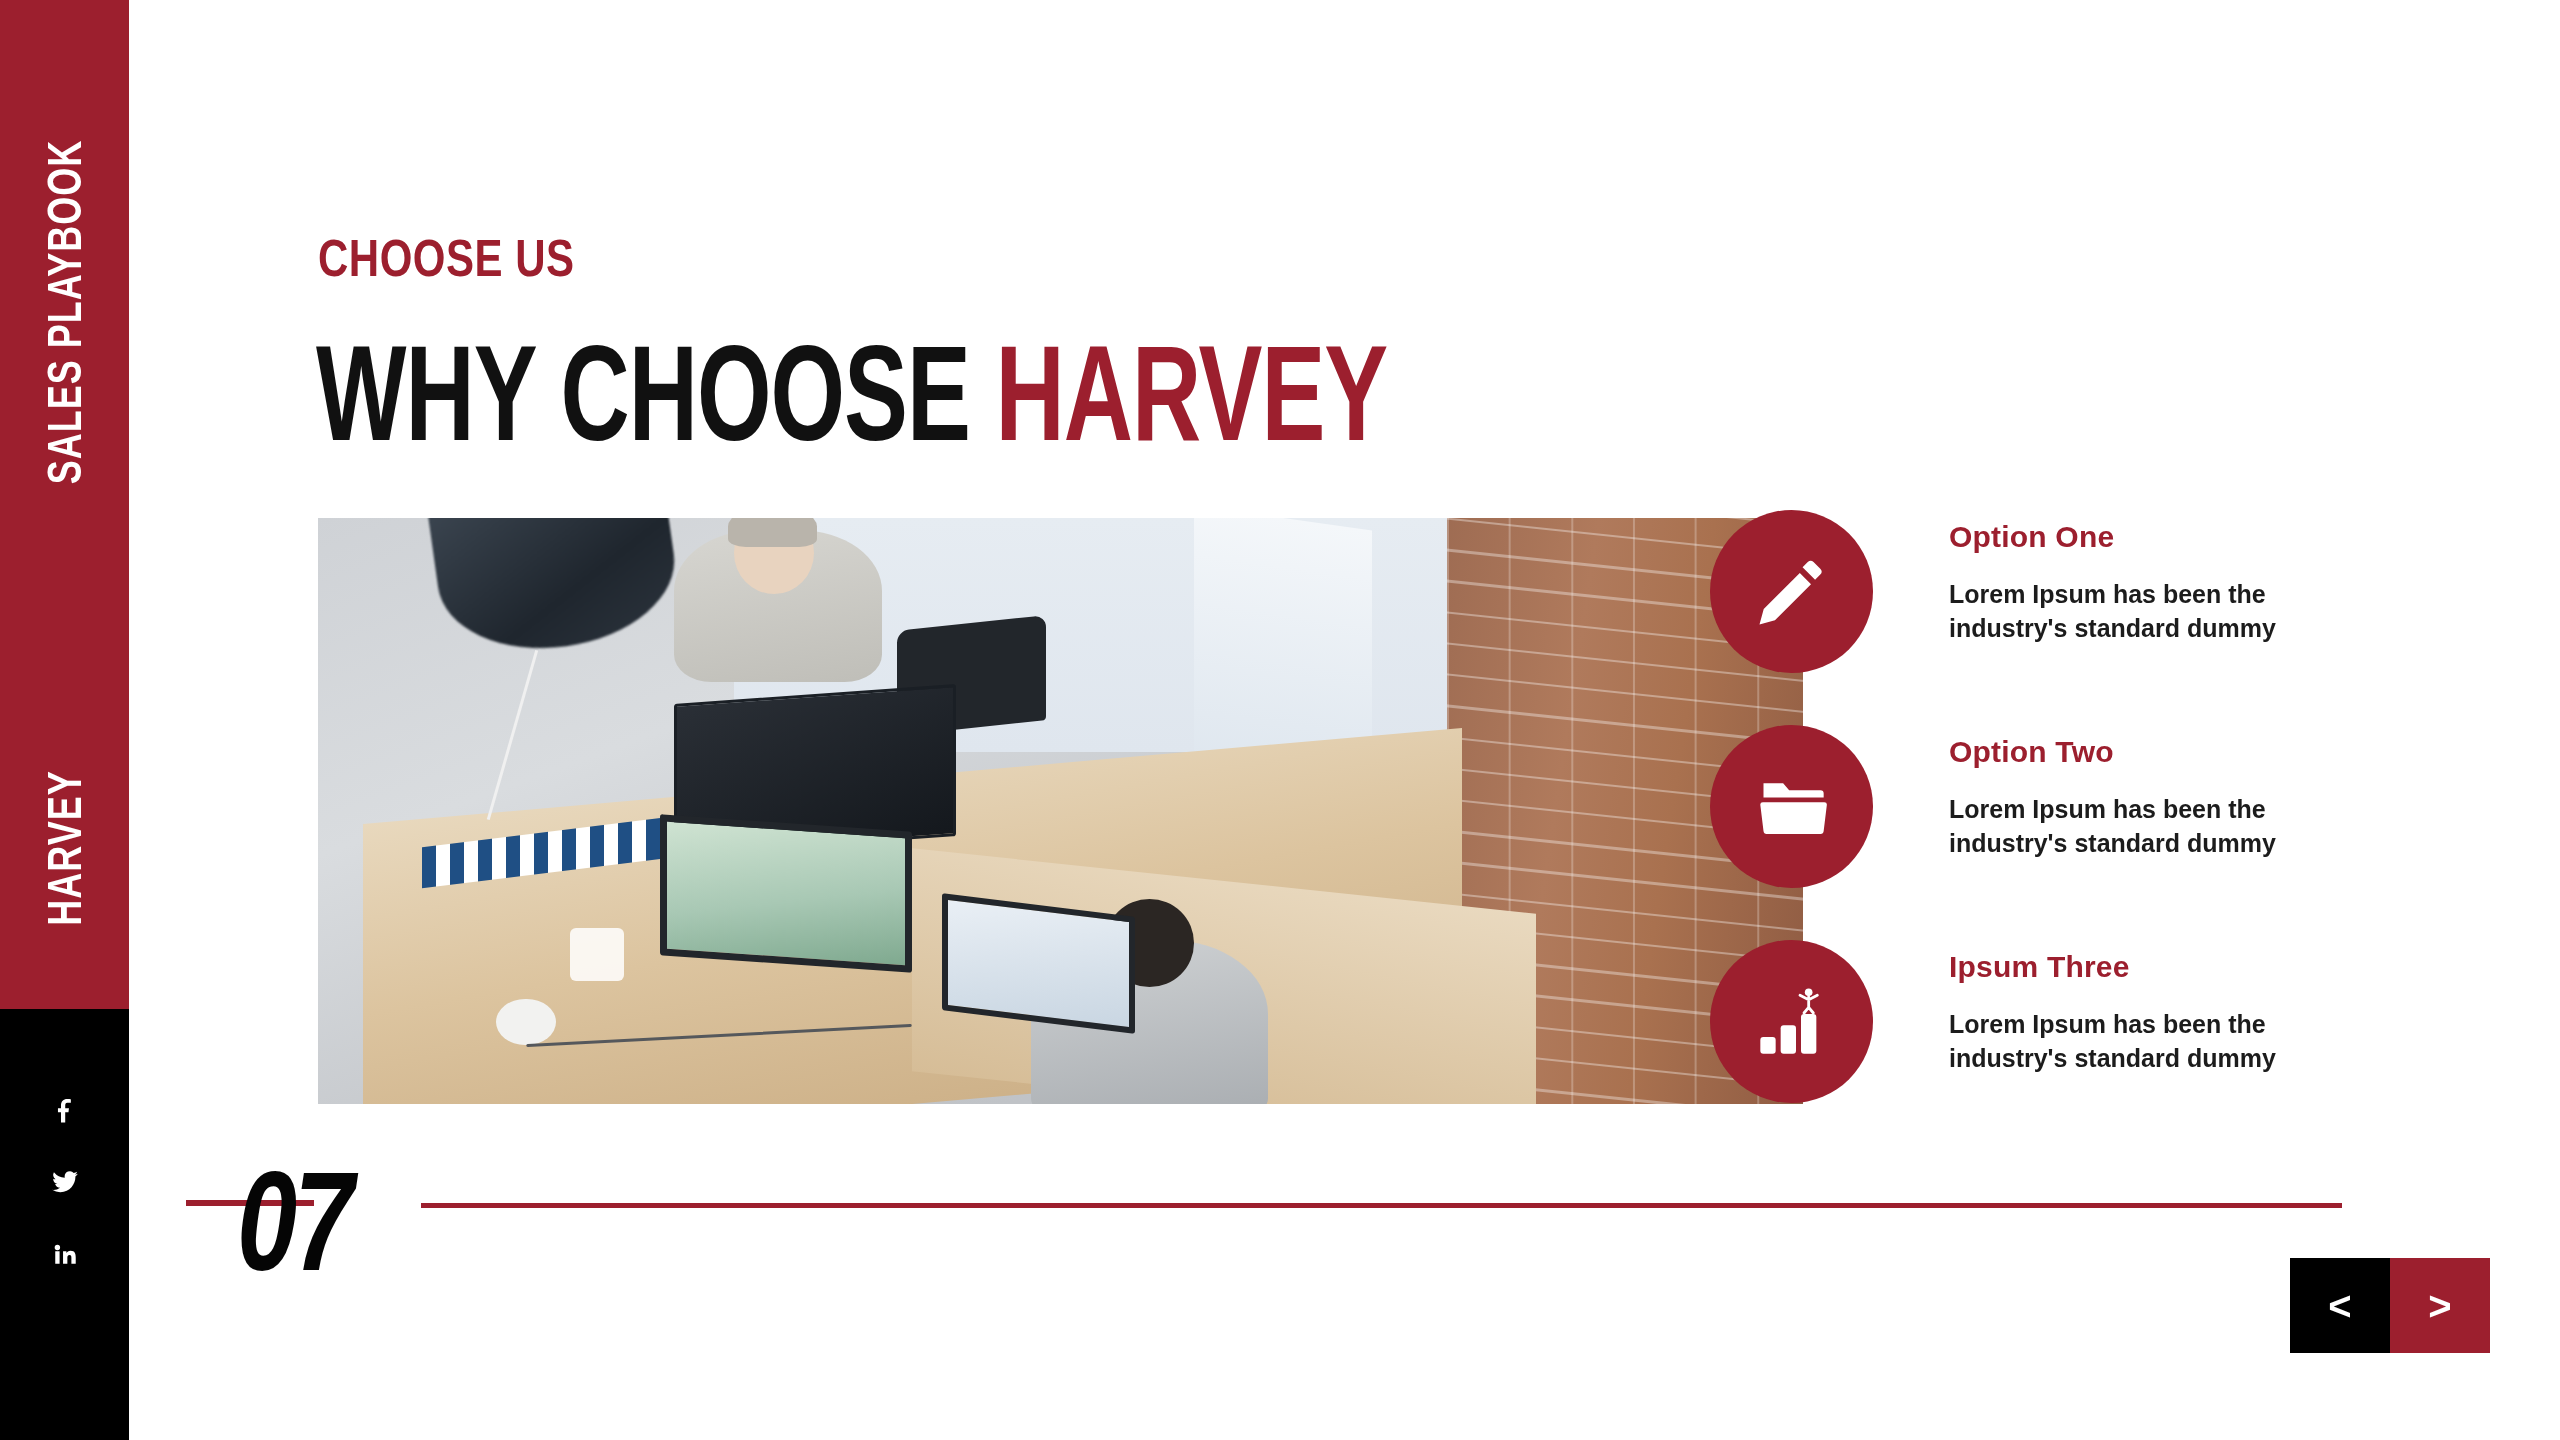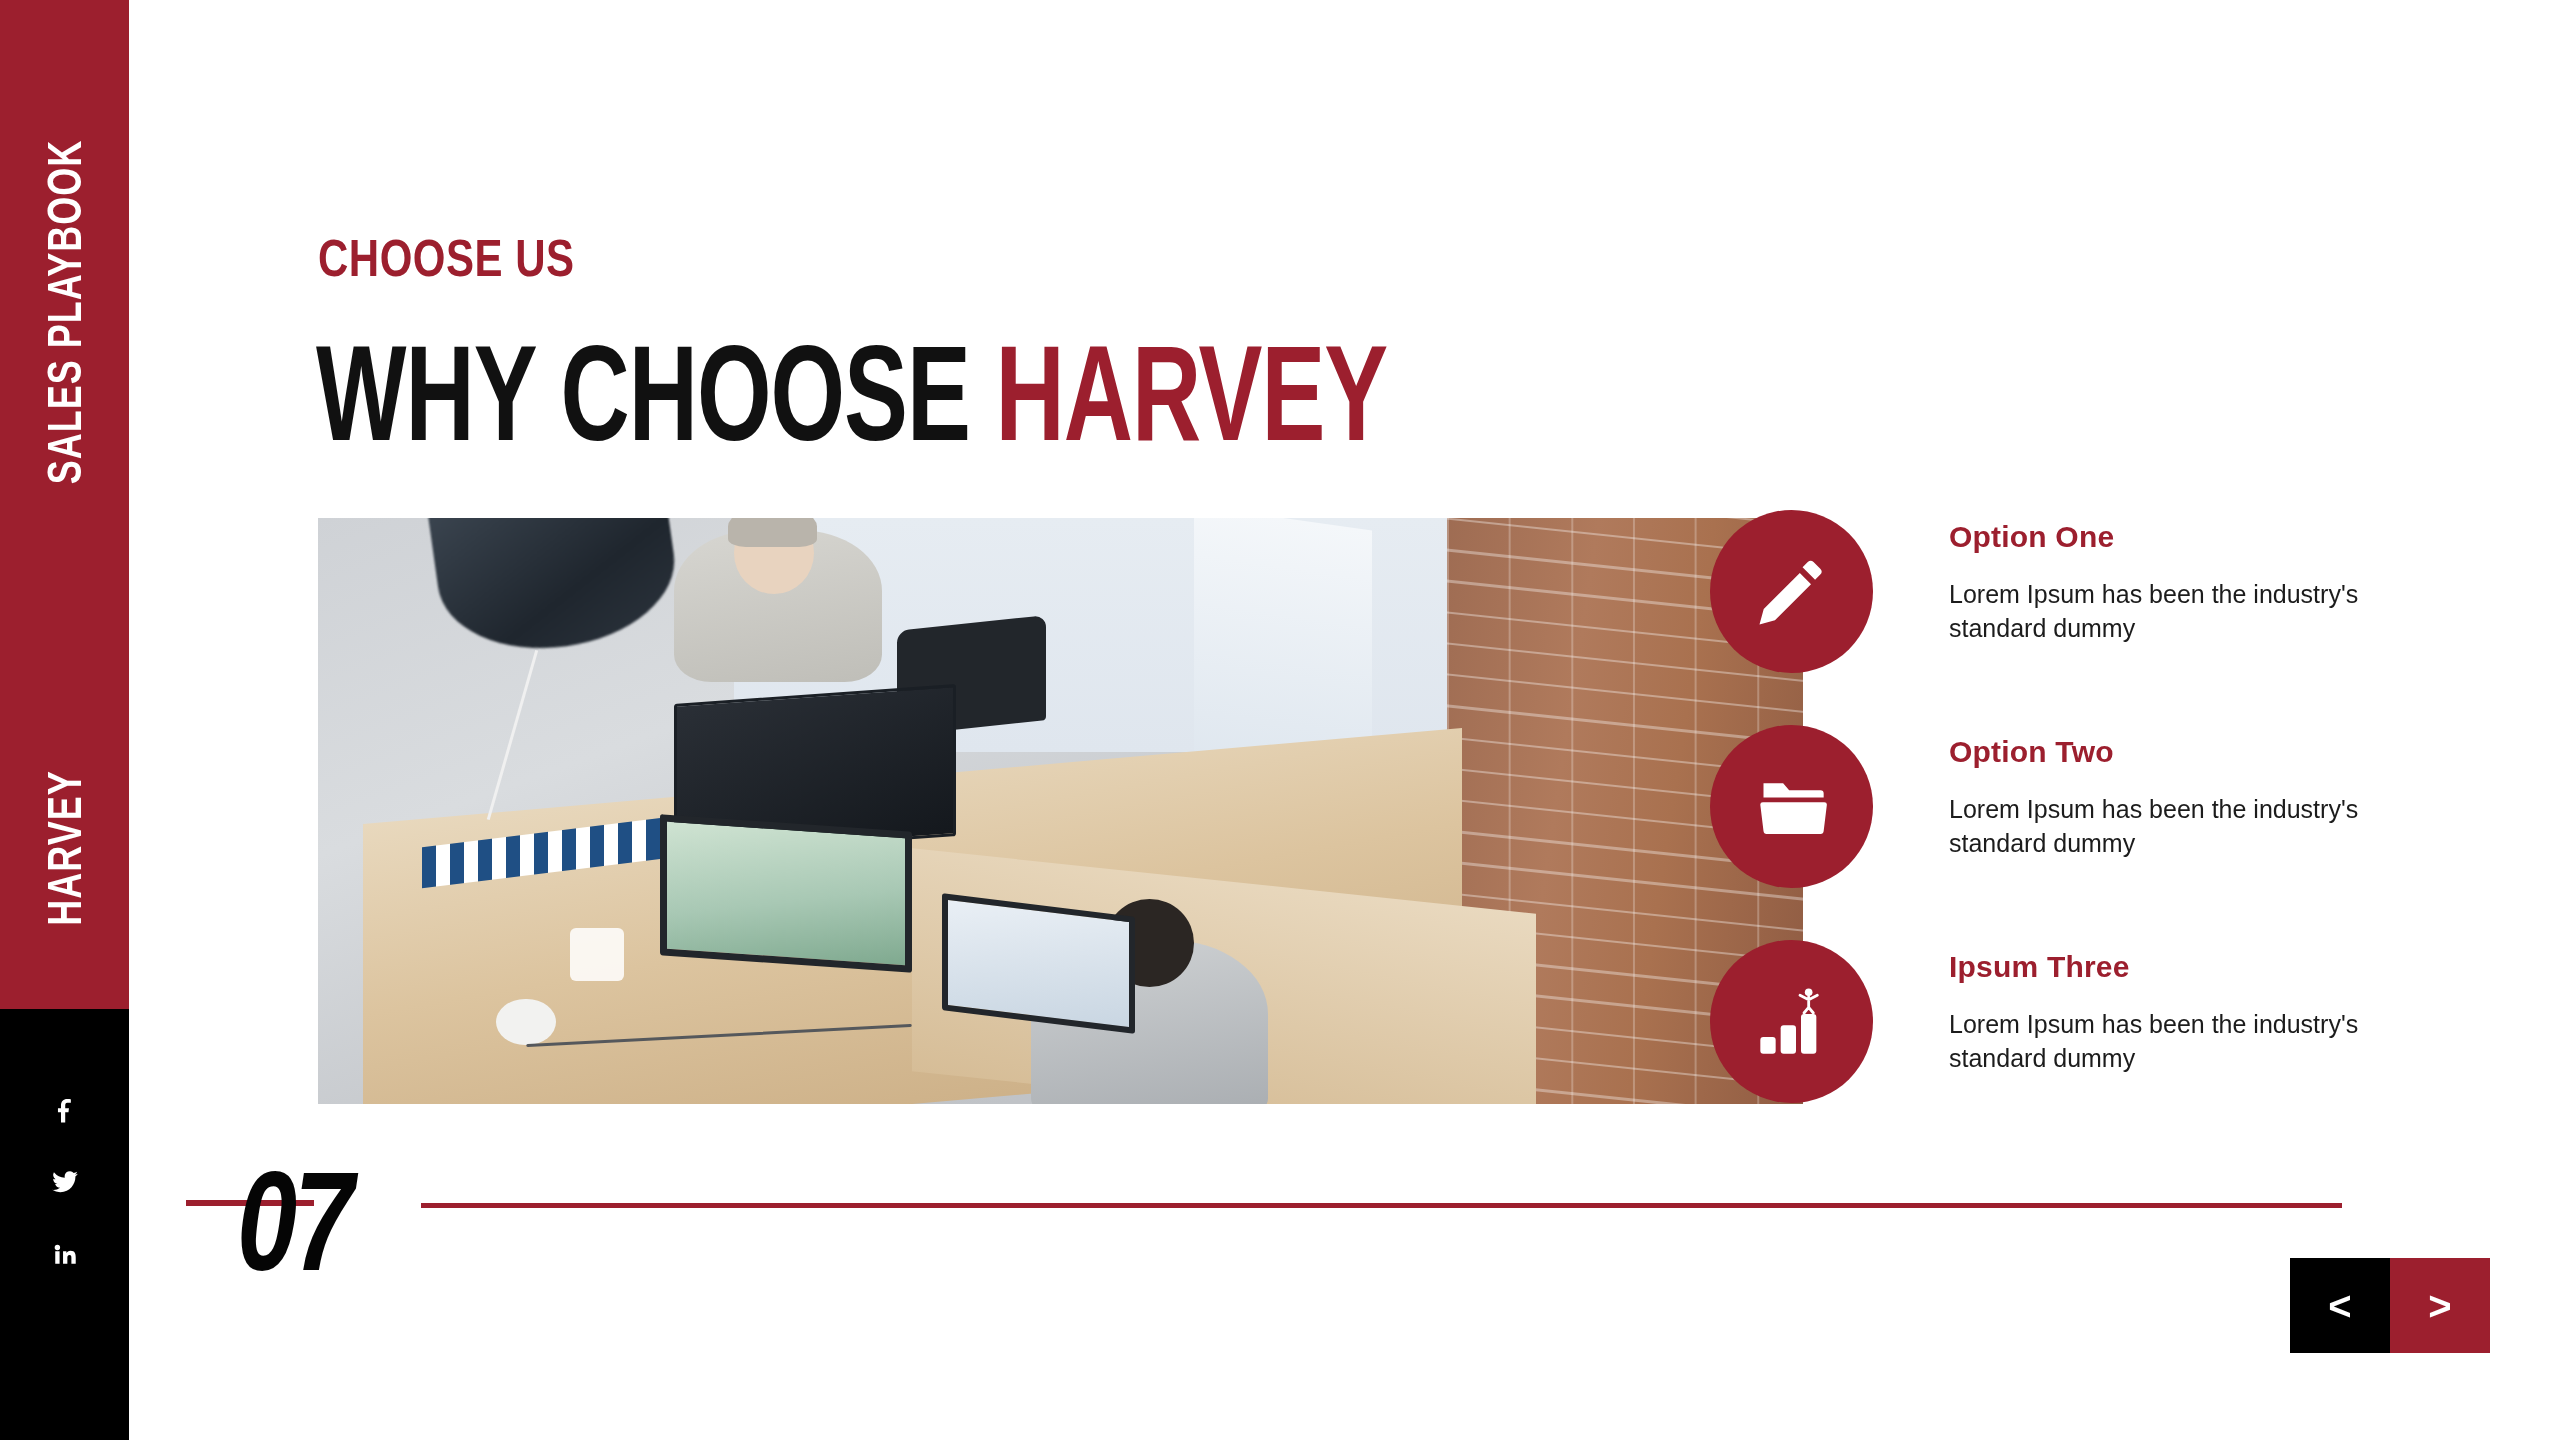--- a/index.html
+++ b/index.html
@@ -240,20 +240,21 @@
     font-size:30px;
     font-weight:700;
     letter-spacing:0.2px;
     margin-bottom:24px;
   }
   .opt-desc {
     color:#1c1c1c;
     font-size:25px;
     line-height:1.34;
     max-width:420px;
+    font-weight:bold;
   }
 
   
   .pagenum {
     position:absolute;
     left:237px; top:1140px;
     font-family:"Liberation Sans Narrow","Liberation Sans", sans-serif;
     font-weight:700;
     font-style:italic;
     font-size:108px;

